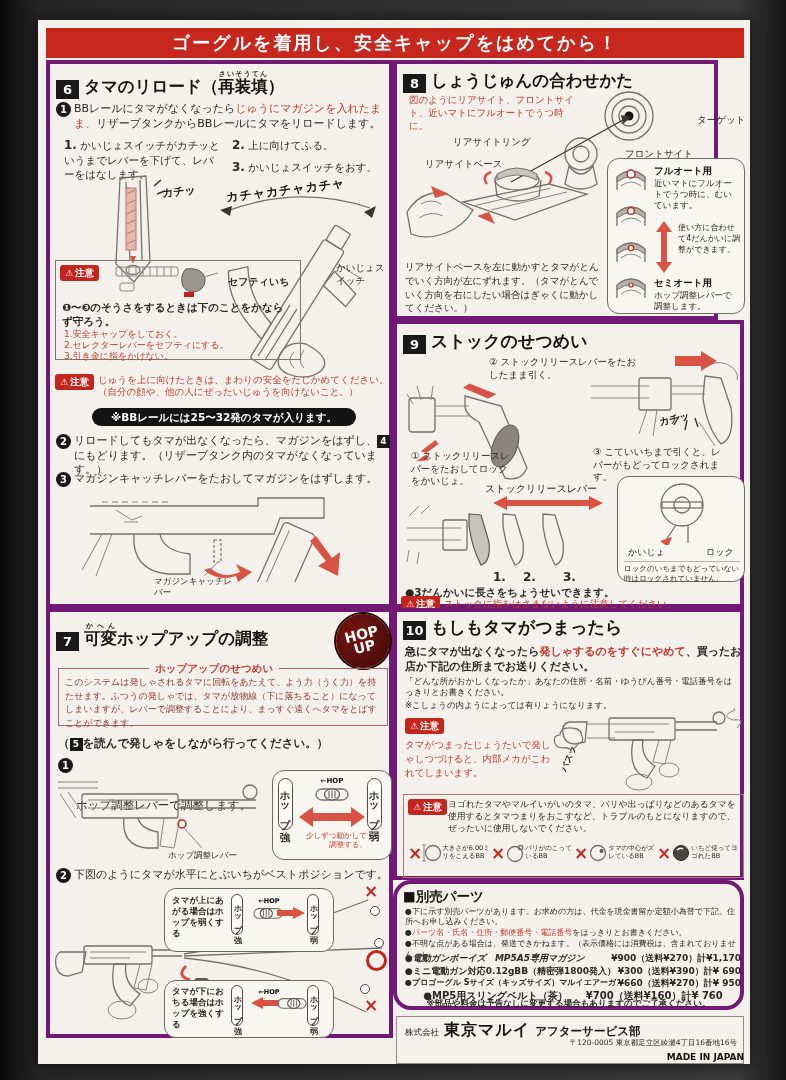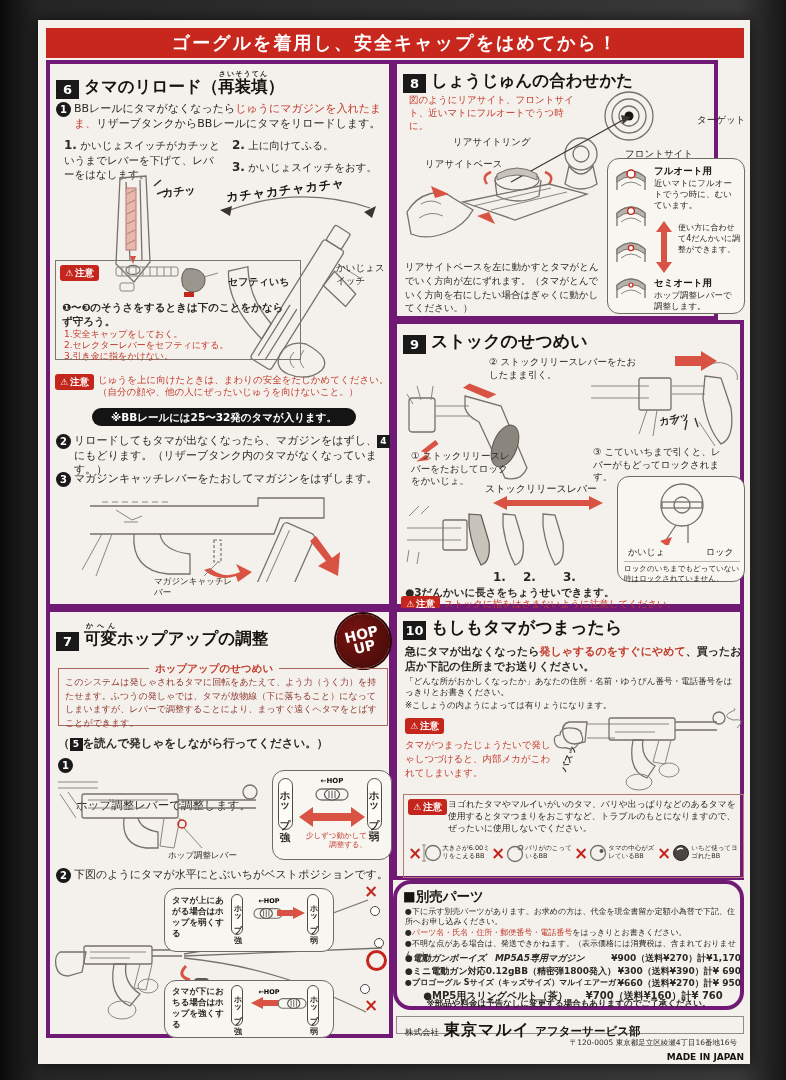--- a/index.html
+++ b/index.html
@@ -480,21 +480,21 @@
             <span style="white-space:nowrap;">¥660（送料¥270）計¥ 950</span>
       </div>
       <div class="row b" style="justify-content:center;font-size:10px;line-height:12.5px;color:#2b2823;gap:18px;">
         <span style="white-space:nowrap;overflow:hidden;">●MP5用スリングベルト（茶）</span>
             <span style="white-space:nowrap;">¥700（送料¥160）計¥ 760</span>
       </div>
     </div>
     <div class="abs b" style="left:0;top:114px;width:100%;text-align:center;font-size:8.5px;color:#2b2823;">※部品や料金は予告なしに変更する場合もありますのでご了承ください。</div>
   </div>
 
-  <div class="lnbox" style="left:358px;top:996px;width:348px;height:18px;border-color:#8f8c86;background:#f4f1ec;">
+  <div class="lnbox" style="left:358px;top:996px;width:348px;height:48px;border-color:#8f8c86;background:#f4f1ec;">
     <div class="abs" style="left:8px;top:3px;white-space:nowrap;">
       <span style="font-size:8.5px;color:#17140f;">株式会社</span>
       <span class="b" style="font-size:16px;color:#17140f;letter-spacing:1px;">東京マルイ</span>
       <span class="b" style="font-size:11.5px;color:#17140f;">アフターサービス部</span>
     </div>
     <div class="abs" style="right:6px;top:21px;font-size:7.5px;color:#2b2823;">〒120-0005 東京都足立区綾瀬4丁目16番地16号</div>
   </div>
   <div class="abs b" style="left:600px;top:1032px;width:106px;text-align:right;font-size:9px;color:#17140f;">MADE IN JAPAN</div>
 
 </div>

